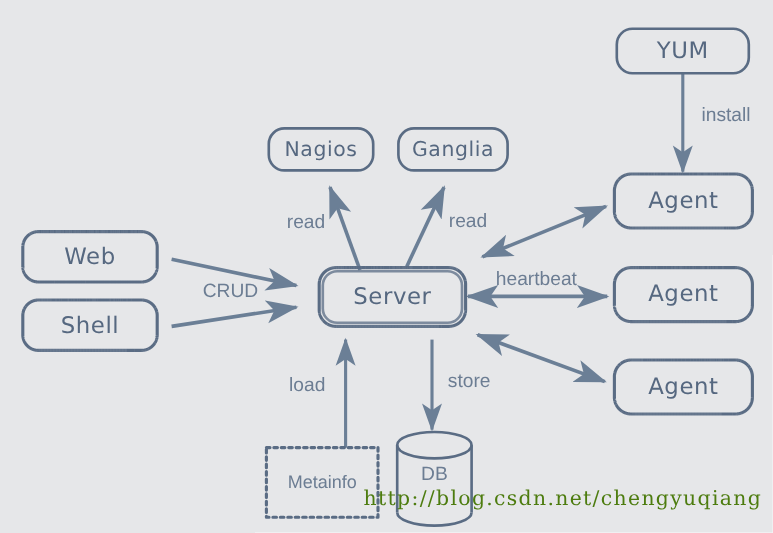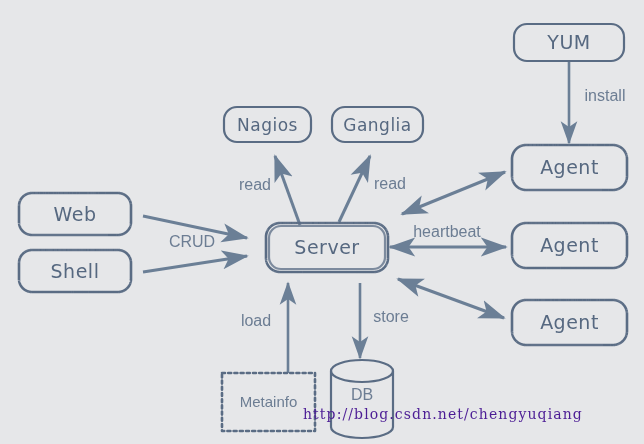--- a/index.html
+++ b/index.html
@@ -68,22 +68,22 @@
     stroke-linecap: butt;
   }
   .conn.thin {
     stroke-width: 2.6;
   }
   .watermark {
     position: absolute;
     left: 303px;
     top: 406px;
     font-family: "DejaVu Serif", serif;
-    font-size: 14px;
-    color: #4c1d95;
+    font-size: 17px;
+    color: #4d7c0f;
     letter-spacing: 1.1px;
     white-space: nowrap;
     pointer-events: none;
   }
 </style>
 </head>
 <body>
 
 <div id="canvas">
 

